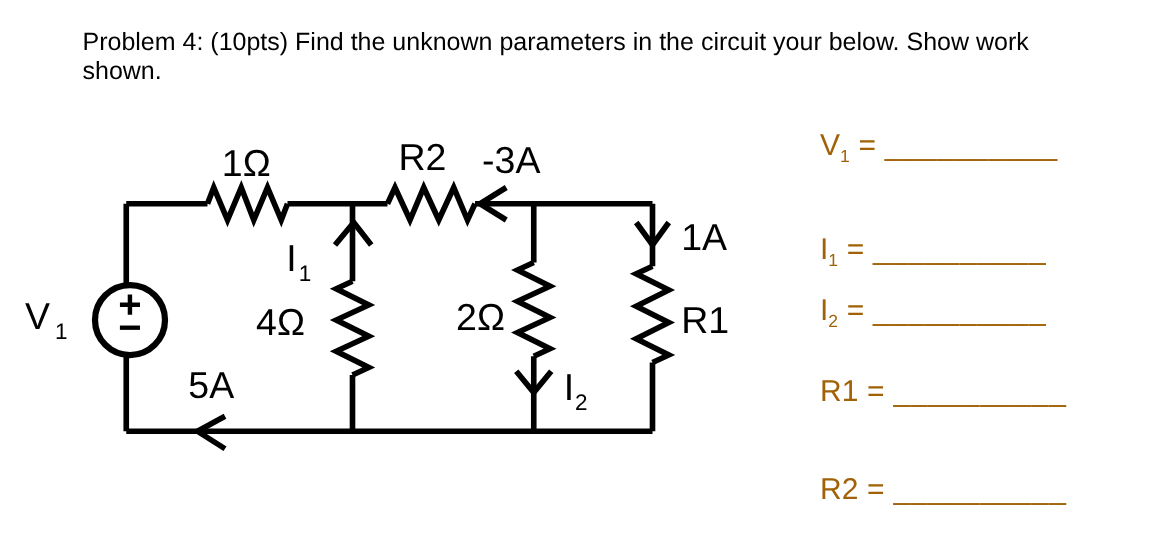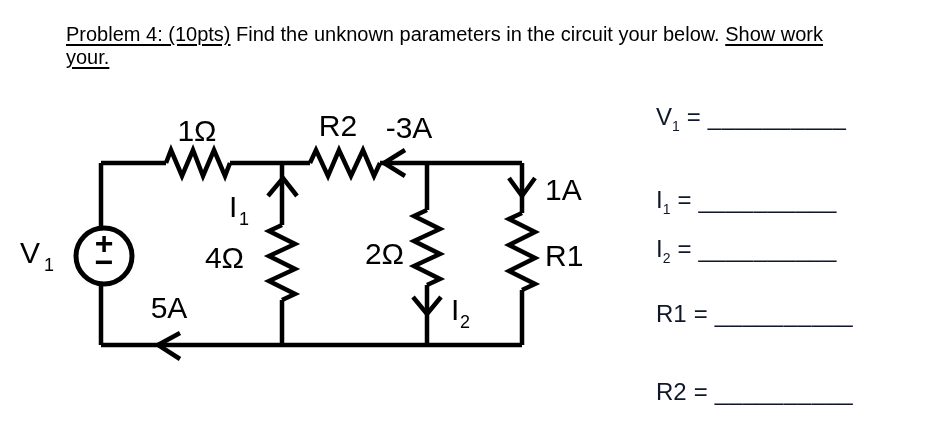--- a/index.html
+++ b/index.html
@@ -4,36 +4,36 @@
 <style>
   html,body{margin:0;padding:0;background:#fff;}
   body{
     width:934px;height:448px;position:relative;overflow:hidden;
     font-family:"Liberation Sans", sans-serif;color:#000;
   }
   .header{
     position:absolute;left:66px;top:23px;width:900px;
     font-size:20px;line-height:23px;color:#000;
   }
-  .u{text-decoration:underline;text-decoration-thickness:2px;text-underline-offset:3px;}
+  .u{text-decoration-thickness:2px;text-underline-offset:3px;}
   .circuit-svg{position:absolute;left:0;top:0;}
   .ans-row{
-    position:absolute;left:656px;font-size:24px;white-space:nowrap;color:#0f172a;
+    position:absolute;left:656px;font-size:24px;white-space:nowrap;color:#a16207;
   }
   .ans-row sub{font-size:14px;}
   .ans-eq{margin-left:7px;}
   .ans-blank{margin-left:7px;letter-spacing:0.5px;}
   svg text{font-family:"Liberation Sans", sans-serif;fill:#000;}
 </style>
 </head>
 <body>
 
 <div class="header">
   <span class="u">Problem 4: (10pts)</span><span> Find the unknown parameters in the circuit your below. </span><span class="u">Show work</span><br>
-  <span class="u">your.</span>
+  <span class="u">shown.</span>
 </div>
 
 <svg class="circuit-svg" width="934" height="448" viewBox="0 0 934 448">
   <g stroke="#000" stroke-width="4.5" fill="none">
 
     <path d="M101,163 H166 M230,163 H310 M380,163 H522
              M101,163 V228 M101,284 V345
              M101,345 H522
              M282,163 V225 M282,300 V345
              M427,163 V210 M427,285 V345

